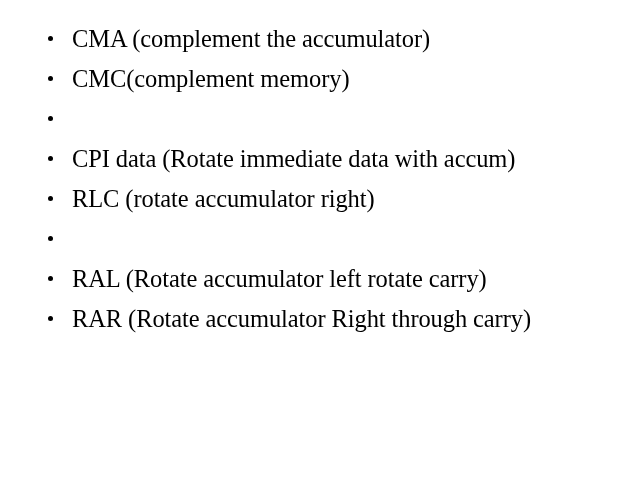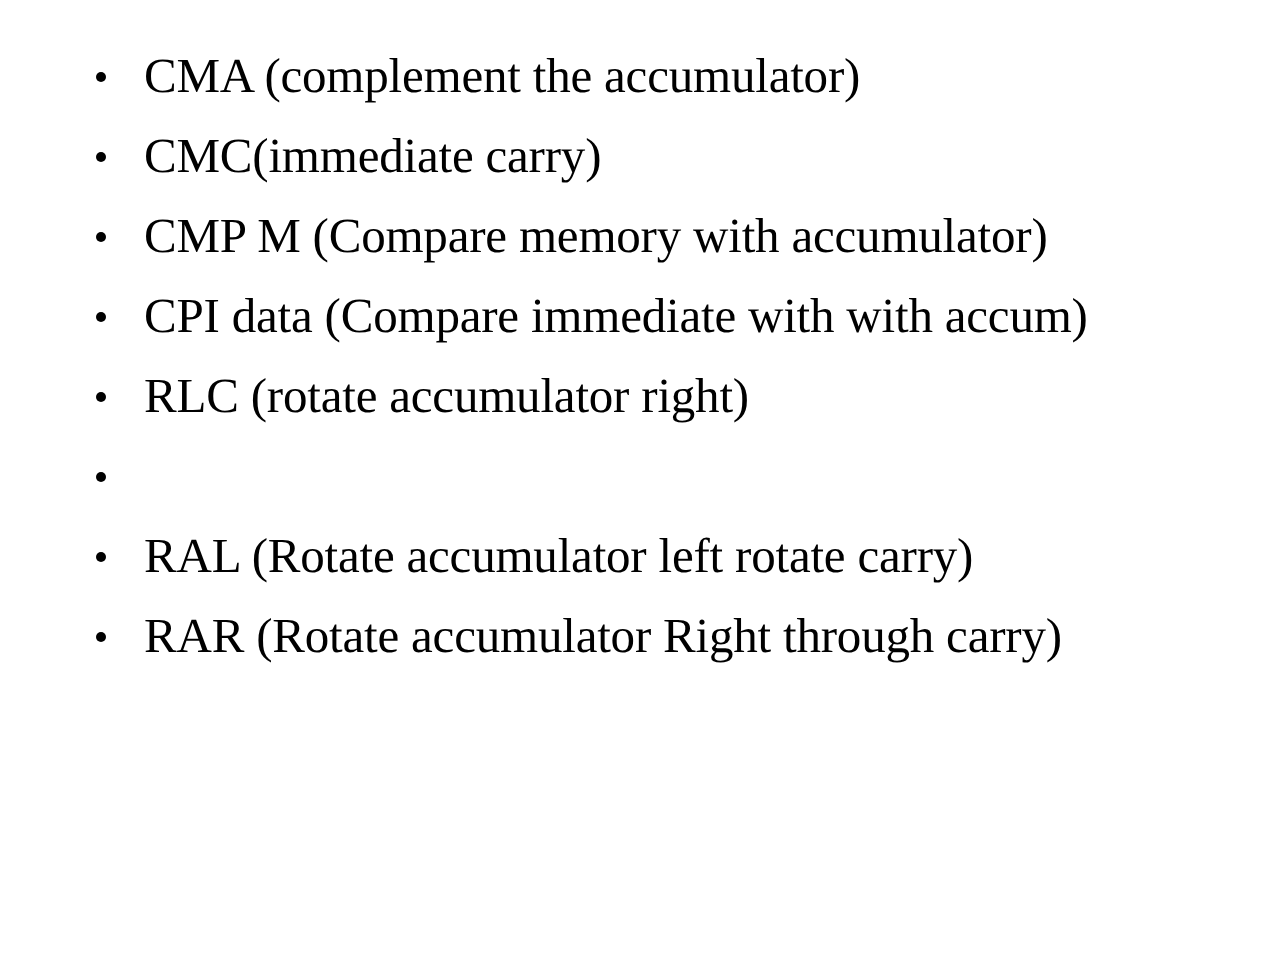--- a/index.html
+++ b/index.html
@@ -64,32 +64,31 @@
 <div class="slide">
   <ul class="bullet-list">
 
     <li class="bullet-item">
       <span class="bullet-marker"></span>
       <span class="bullet-text">CMA (complement the accumulator)</span>
     </li>
 
     <li class="bullet-item">
       <span class="bullet-marker"></span>
-      <span class="bullet-text">CMC(immediate carry)</span>
+      <span class="bullet-text">CMC(complement memory)</span>
     </li>
 
 
     <li class="bullet-item">
       <span class="bullet-marker"></span>
-      <span class="bullet-text">CMP M (Compare memory with accumulator)</span>
     </li>
 
     <li class="bullet-item">
       <span class="bullet-marker"></span>
-      <span class="bullet-text">CPI data (Compare immediate with with accum)</span>
+      <span class="bullet-text">CPI data (Rotate immediate data with accum)</span>
     </li>
 
     <li class="bullet-item">
       <span class="bullet-marker"></span>
       <span class="bullet-text">RLC (rotate accumulator right)</span>
     </li>
 
     <li class="bullet-item">
       <span class="bullet-marker"></span>
     </li>

